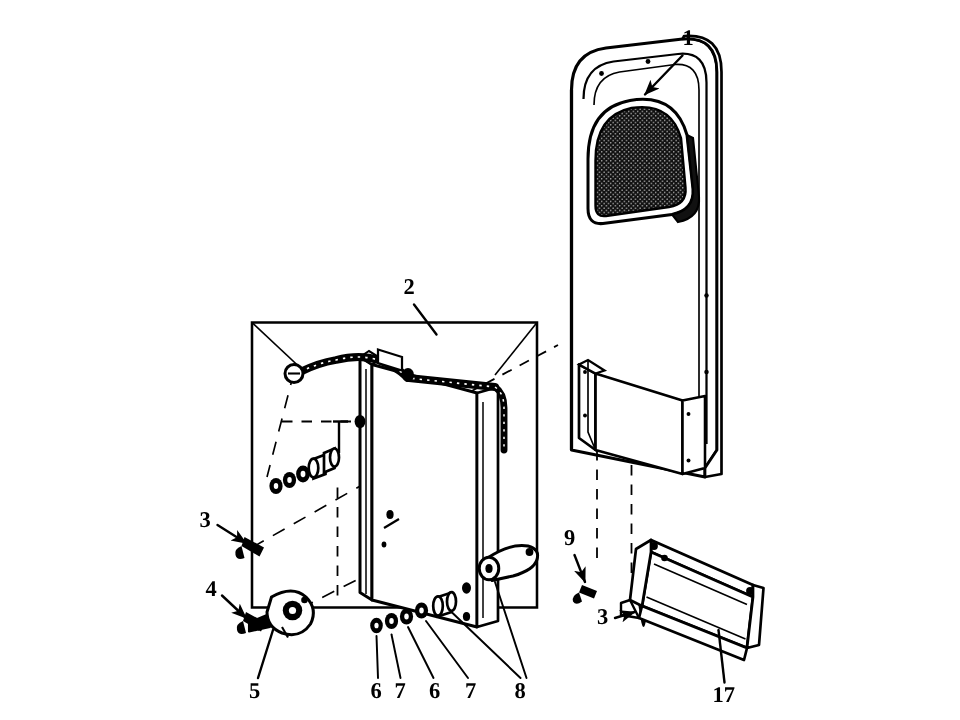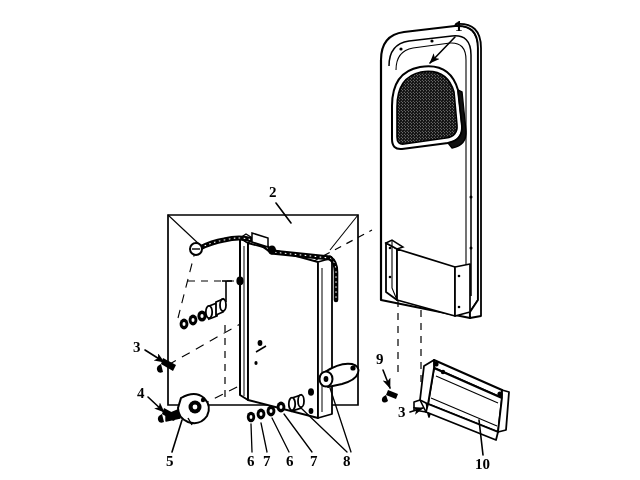--- a/index.html
+++ b/index.html
@@ -299,15 +299,15 @@
   <div class="callout" style="left:133px;  top:340px;">3</div>
   <div class="callout" style="left:137px;  top:386px;">4</div>
   <div class="callout" style="left:166px;  top:454px;">5</div>
   <div class="callout" style="left:247px;  top:454px;">6</div>
   <div class="callout" style="left:263px;  top:454px;">7</div>
   <div class="callout" style="left:286px;  top:454px;">6</div>
   <div class="callout" style="left:310px;  top:454px;">7</div>
   <div class="callout" style="left:343px;  top:454px;">8</div>
   <div class="callout" style="left:376px;  top:352px;">9</div>
   <div class="callout" style="left:398px;  top:405px;">3</div>
-  <div class="callout" style="left:475px;  top:457px;">10</div>
+  <div class="callout" style="left:475px;  top:457px;">17</div>
 
 </div>
 
 </body></html>

